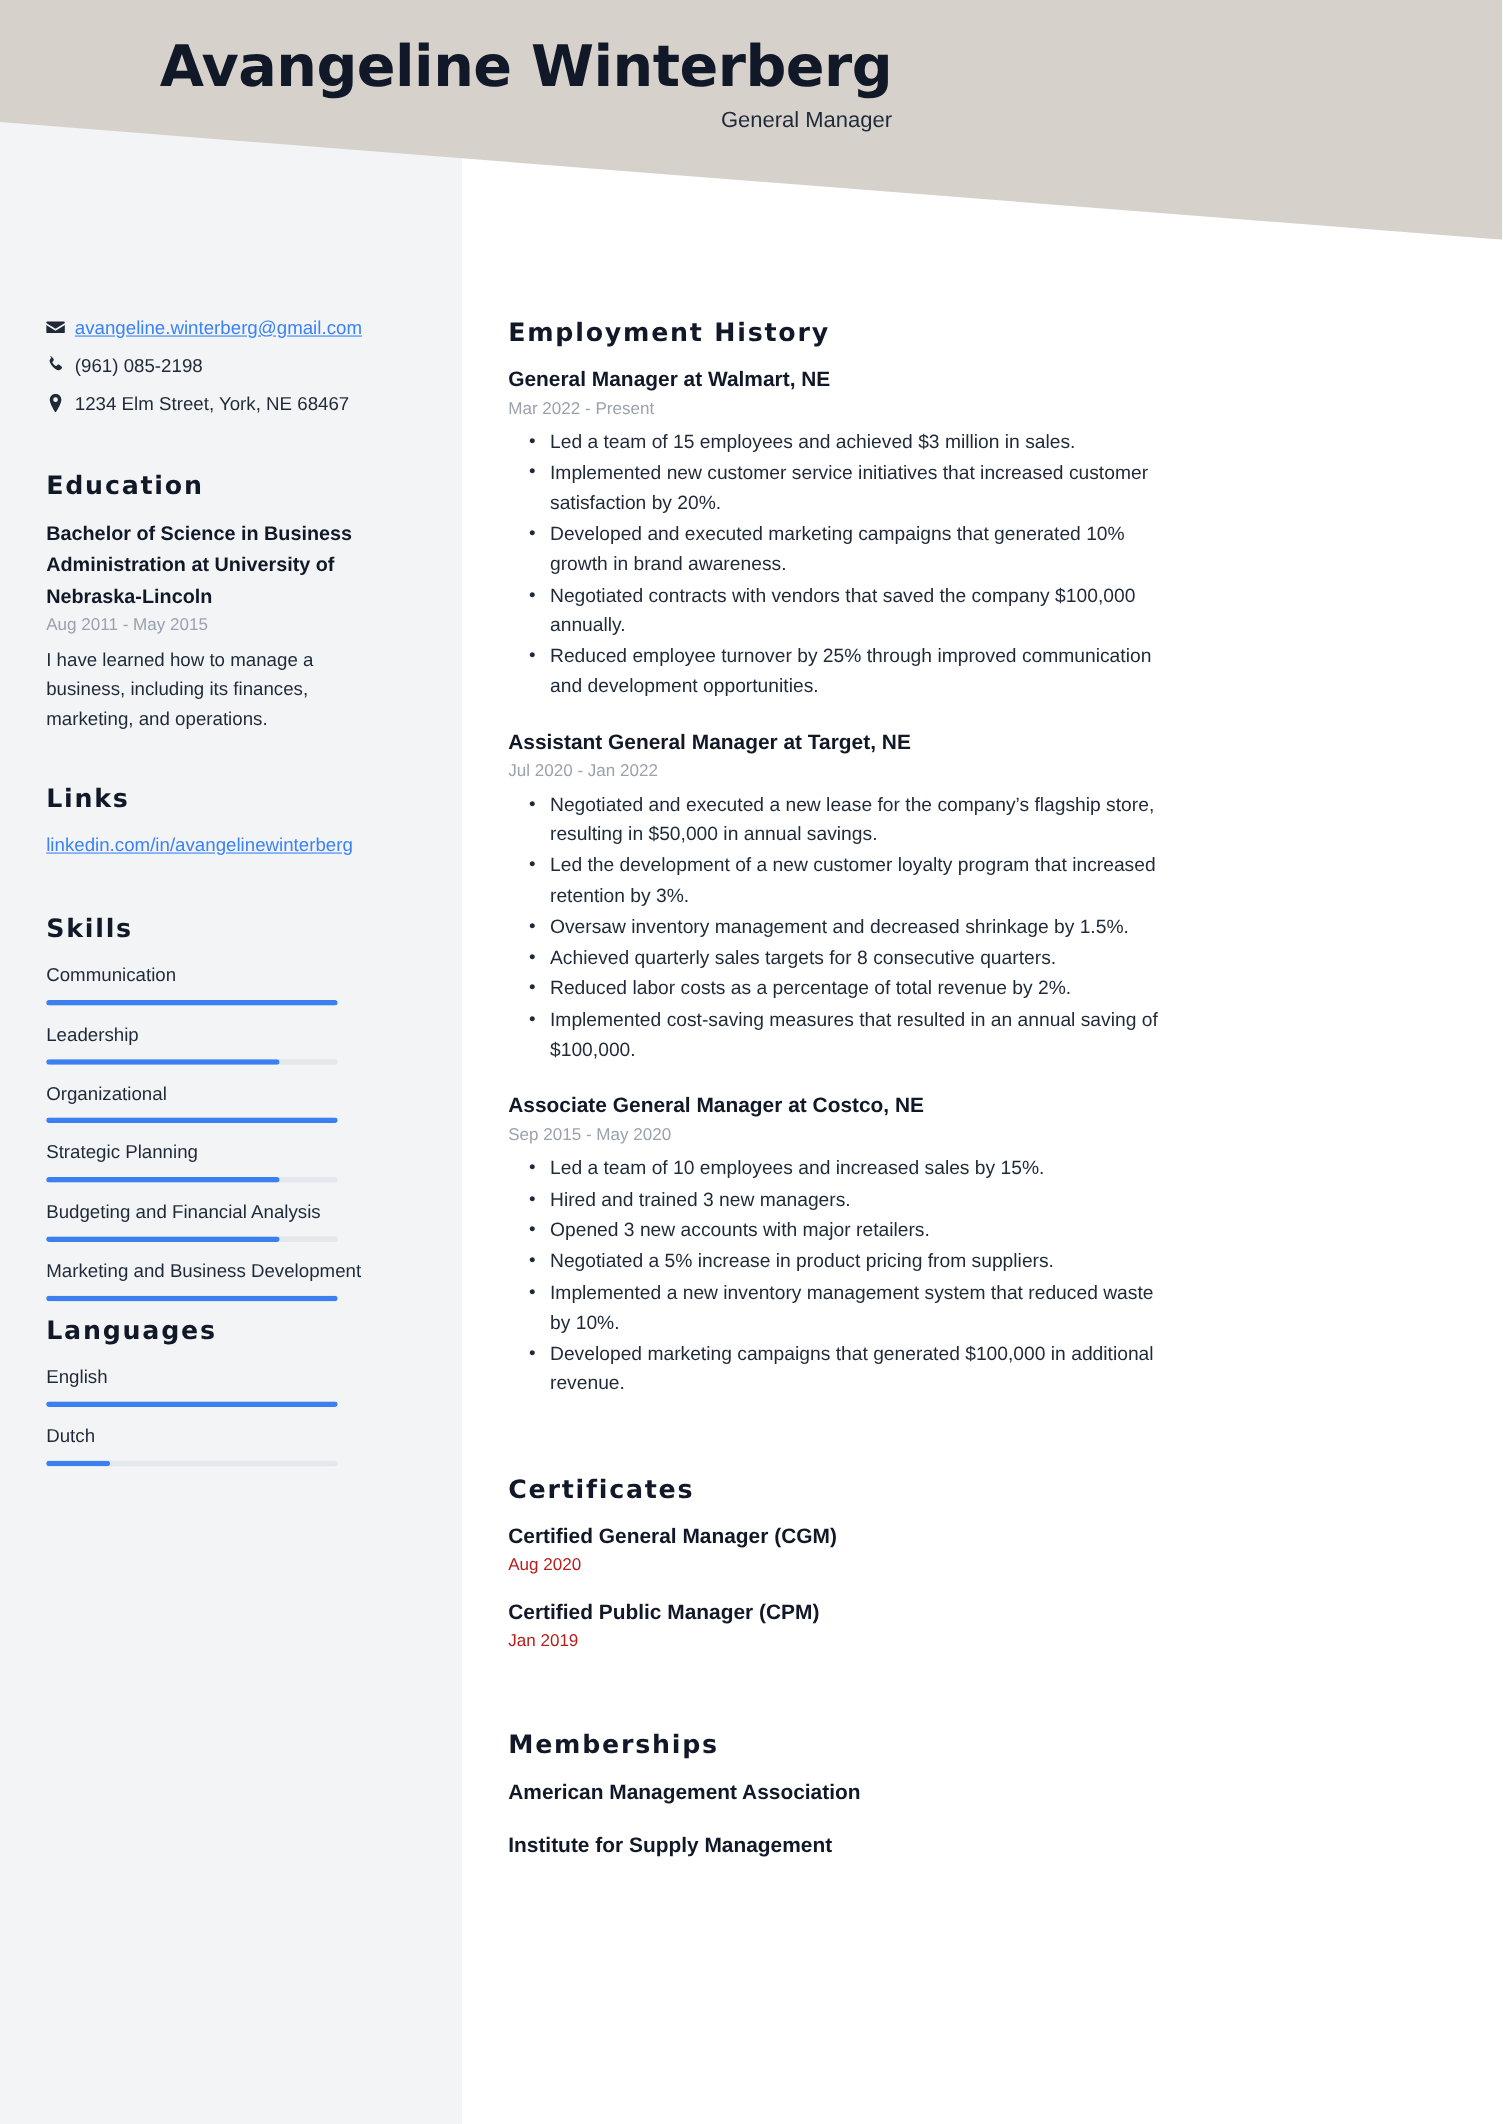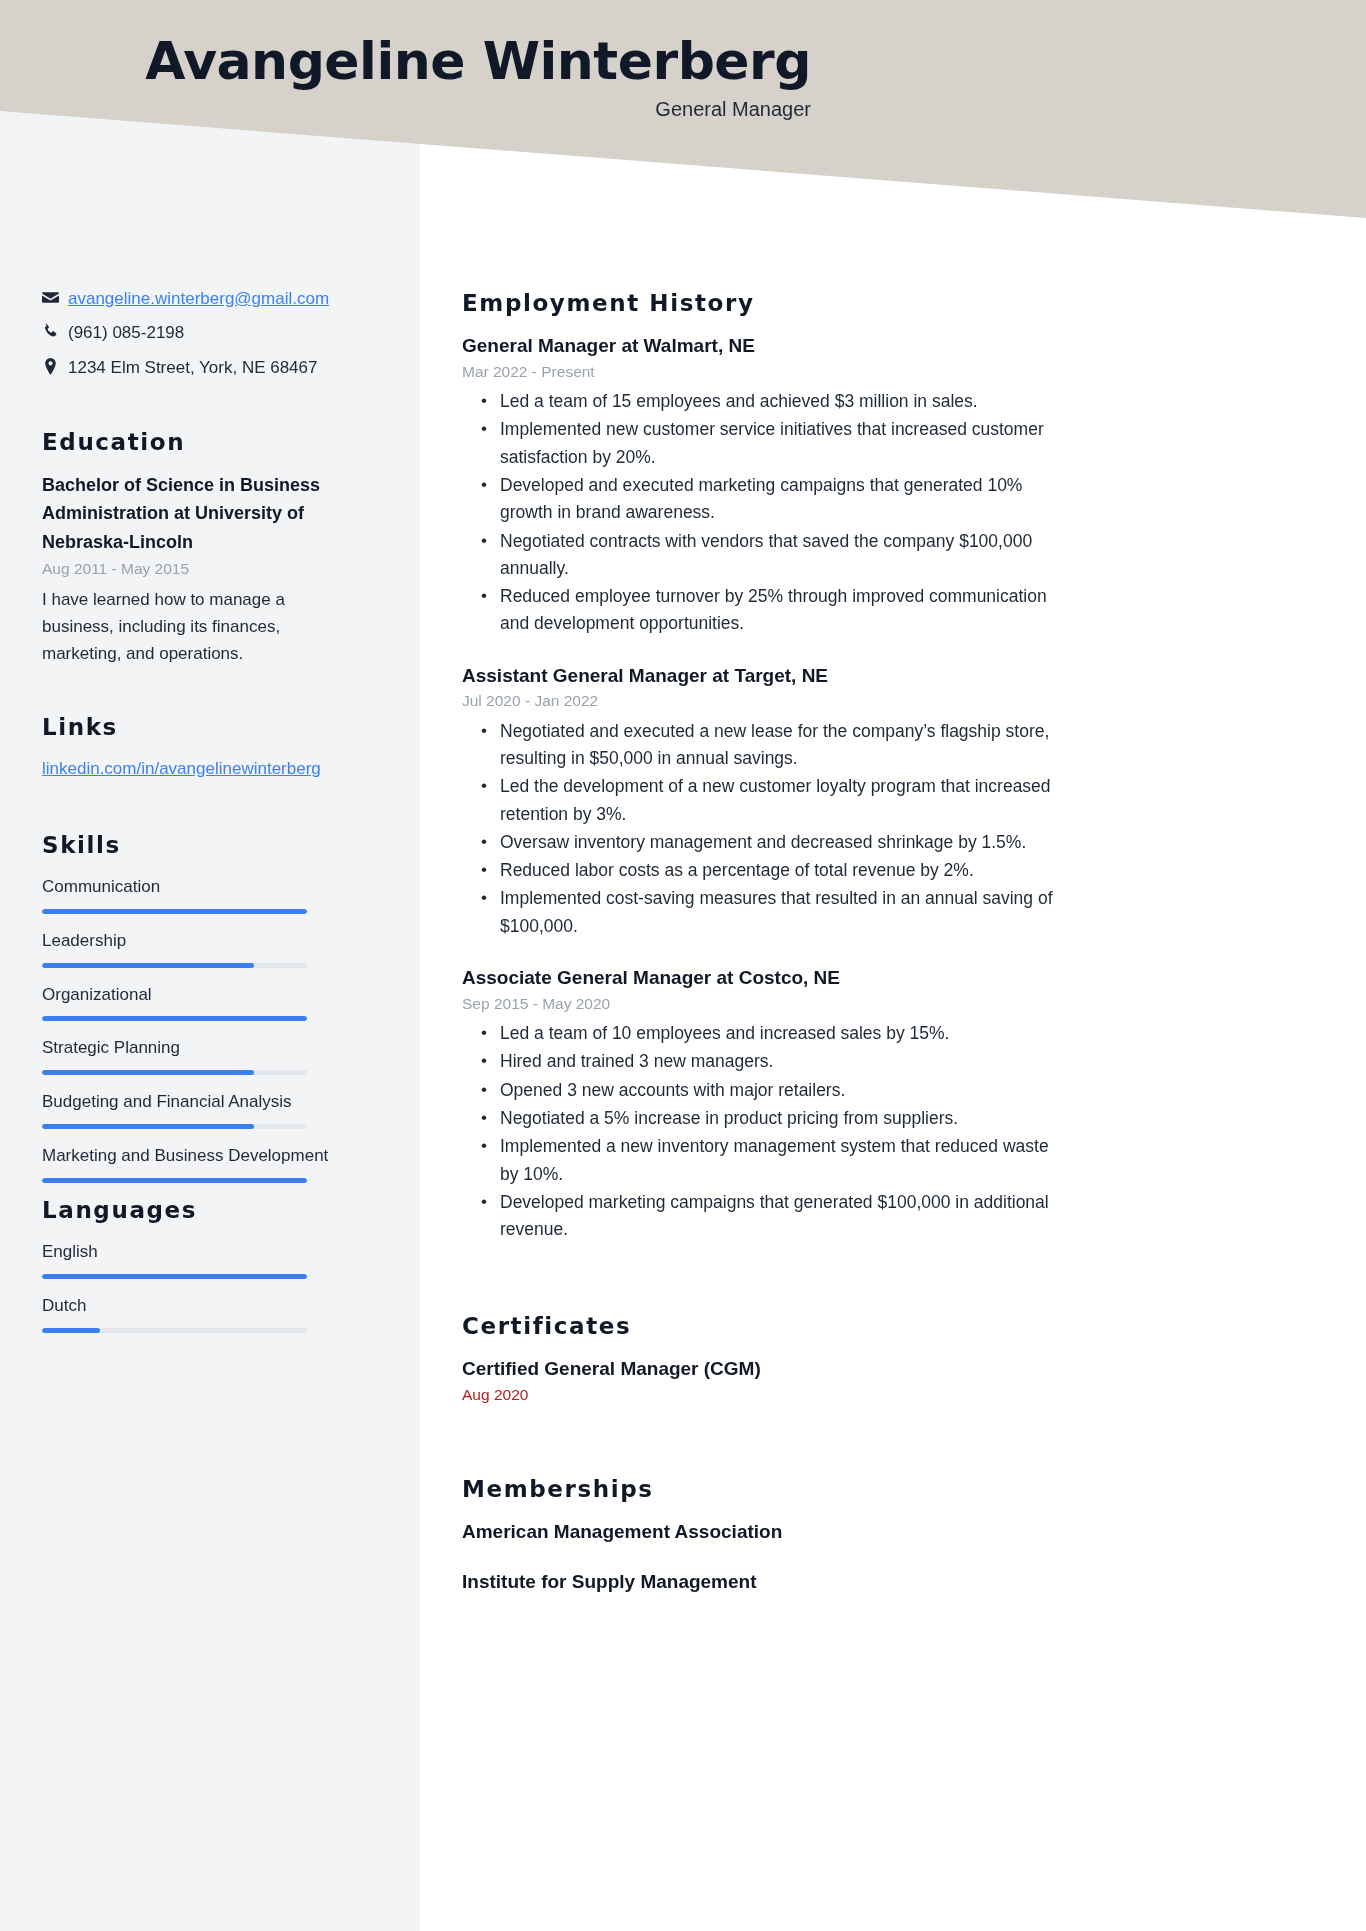--- a/index.html
+++ b/index.html
@@ -358,20 +358,21 @@
               <li>Reduced employee turnover by 25% through improved communication and development opportunities.</li>
             </ul>
           </div>
           <div class="job">
             <div class="job-heading">Assistant General Manager at Target, NE</div>
             <div class="job-date">Jul 2020 - Jan 2022</div>
             <ul class="bullets">
               <li>Negotiated and executed a new lease for the company’s flagship store, resulting in $50,000 in annual savings.</li>
               <li>Led the development of a new customer loyalty program that increased retention by 3%.</li>
               <li>Oversaw inventory management and decreased shrinkage by 1.5%.</li>
+              <li>Achieved quarterly sales targets for 8 consecutive quarters.</li>
               <li>Reduced labor costs as a percentage of total revenue by 2%.</li>
               <li>Implemented cost-saving measures that resulted in an annual saving of $100,000.</li>
             </ul>
           </div>
           <div class="job">
             <div class="job-heading">Associate General Manager at Costco, NE</div>
             <div class="job-date">Sep 2015 - May 2020</div>
             <ul class="bullets">
               <li>Led a team of 10 employees and increased sales by 15%.</li>
               <li>Hired and trained 3 new managers.</li>
@@ -384,20 +385,24 @@
         </div>
     </section>
 
     <section class="section-gap">
       <h2 class="main-heading">Certificates</h2>
       <div id="certs-list">
           <div class="cert">
             <div class="cert-title">Certified General Manager (CGM)</div>
             <div class="cert-date">Aug 2020</div>
           </div>
+          <div class="cert">
+            <div class="cert-title">Certified Public Manager (CPM)</div>
+            <div class="cert-date">Jan 2019</div>
+          </div>
         </div>
     </section>
 
     <section class="section-gap">
       <h2 class="main-heading">Memberships</h2>
       <div id="memberships-list">
           <div class="membership">American Management Association</div>
           <div class="membership">Institute for Supply Management</div>
         </div>
     </section>

